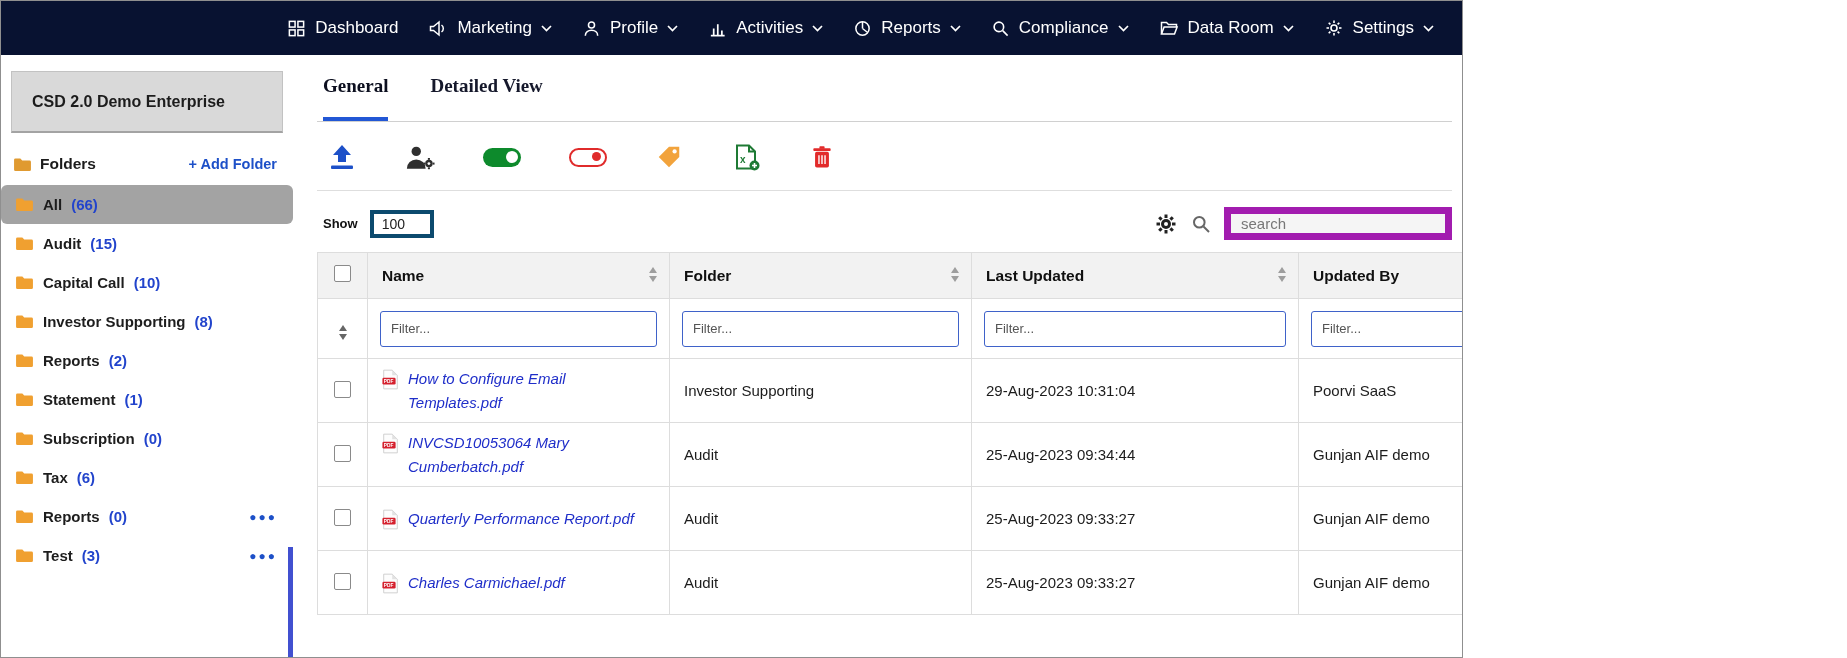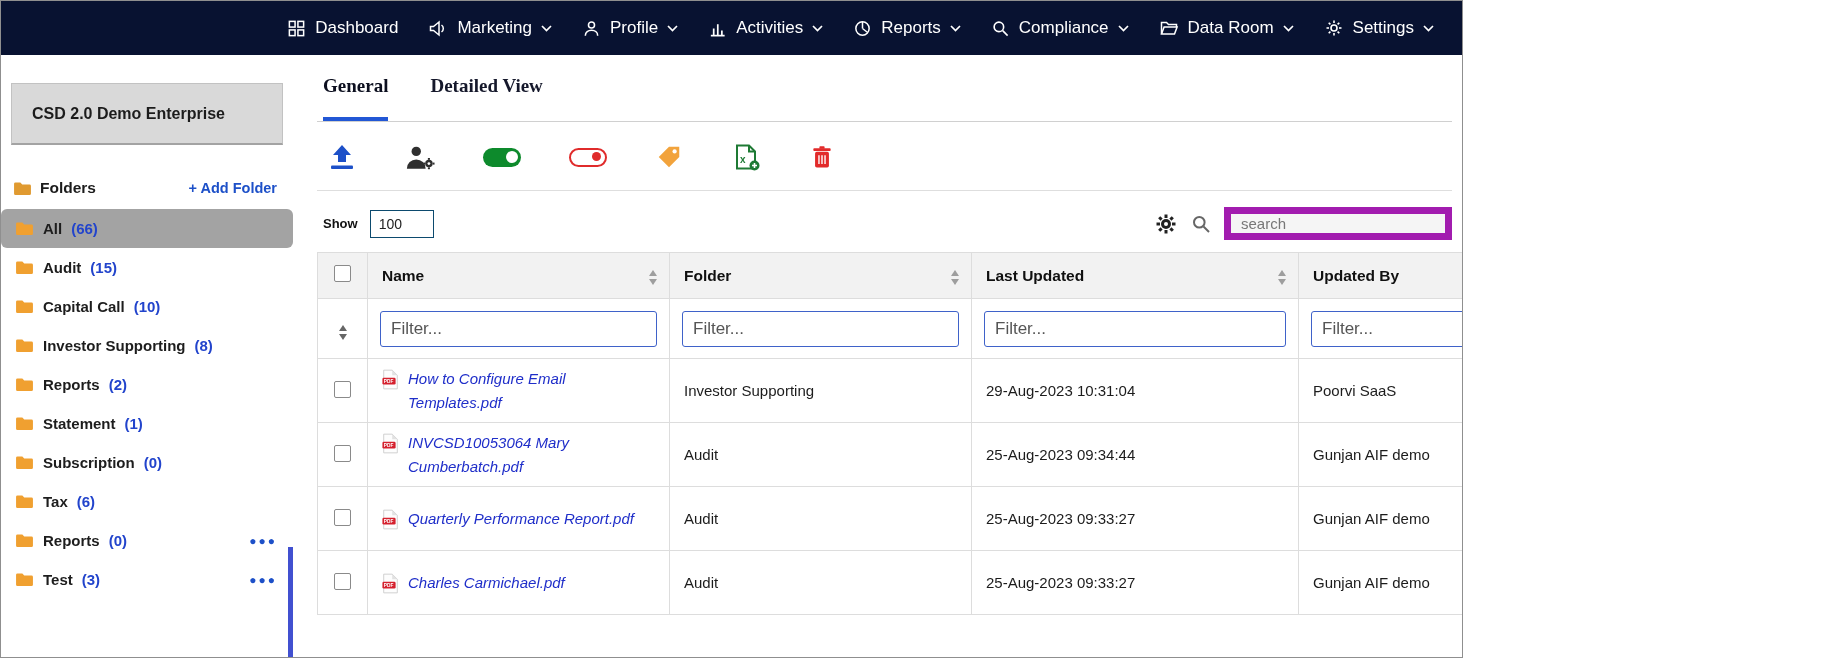--- a/index.html
+++ b/index.html
@@ -11,21 +11,21 @@
   .navbar { height:54px; min-height:54px; background:#081231; display:flex; align-items:center;
             justify-content:flex-end; gap:30px; padding-right:28px; color:#fff; }
   .nav-item { display:flex; align-items:center; gap:9px; font-size:17px; cursor:pointer; white-space:nowrap; }
   .nav-item svg { display:block; }
 
   
   .body { flex:1; display:flex; overflow:hidden; }
 
   
   .sidebar { width:292px; min-width:292px; padding-top:12px; position:relative; }
-  .side-title { margin:16px 10px; background:#d9d9d9; border:1px solid #c2c2c2; border-bottom:2px solid #a3a3a3;
+  .side-title { margin:4px 10px; background:#d9d9d9; border:1px solid #c2c2c2; border-bottom:2px solid #a3a3a3;
                 height:62px; display:flex; align-items:center; padding-left:20px;
                 font-weight:bold; font-size:16px; color:#1c1c1c; }
   .folders-row { display:flex; align-items:center; gap:8px; padding:18px 16px 12px 12px; }
   .folders-label { font-weight:bold; font-size:15.5px; color:#1c1c1c; }
   .add-folder { margin-left:auto; color:#1d50c8; font-size:14.5px; font-weight:600; cursor:pointer; }
   .side-item { display:flex; align-items:center; gap:9px; height:39px; padding-left:14px; font-size:15px; cursor:pointer; }
   .side-item.selected { background:#a3a3a3;border-radius:6px; }
   .side-name { font-weight:600; color:#1d1d1d; }
   .side-count { color:#2244cc; font-weight:700; }
   .side-menu { margin-left:auto; margin-right:16px; color:#1d50c8; font-weight:bold;
@@ -41,42 +41,42 @@
   .toolbar { display:flex; align-items:center; gap:48px; padding:20px 4px 18px 10px; border-bottom:1px solid #dedede; }
   .tool-btn { cursor:pointer; display:flex; align-items:center; }
   .pill { width:38px; height:19px; border-radius:10px; position:relative; display:inline-block; }
   .pill-green { background:#0d8a2c; }
   .pill-green .dot { position:absolute; right:3px; top:3.5px; width:12px; height:12px; border-radius:50%; background:#fff; }
   .pill-red { background:#fff; border:2.5px solid #e02b2b; }
   .pill-red .dot { position:absolute; right:4px; top:2.5px; width:9px; height:9px; border-radius:50%; background:#e02b2b; }
 
   .controls-row { display:flex; align-items:center; gap:12px; padding:16px 0 12px 6px; }
   .show-label { font-weight:bold; font-size:13px; color:#111; }
-  .show-input { width:64px; height:28px; border:1px solid #0c4a6e; padding:0 8px; font-size:14px; color:#222; }
+  .show-input { width:64px; height:28px; border:4px solid #0c4a6e; padding:0 8px; font-size:14px; color:#222; }
   .right-controls { margin-left:auto; display:flex; align-items:center; gap:13px; }
   .search-input { width:228px; height:33px; border:7px solid #a21caf; background:#f5f5f5;
                   padding:0 10px; font-size:15px; color:#333; }
   .search-input::placeholder { color:#777; }
 
   
   table { width:100%; border-collapse:collapse; table-layout:fixed; }
   th, td { border:1px solid #ddd; }
   thead th { background:#f2f2f2; height:46px; font-size:15.5px; color:#101010; text-align:left; padding:0 12px 0 14px; }
-  .th-inner { display:flex; align-items:flex-end; justify-content:space-between; }
+  .th-inner { display:flex; align-items:flex-start; justify-content:space-between; }
   .col-action-h { text-align:center !important; }
   .sort { display:inline-flex; flex-direction:column; gap:3px; }
   .sort i { width:0; height:0; border-left:4.5px solid transparent; border-right:4.5px solid transparent; }
   .sort .up { border-bottom:6px solid #9e9e9e; }
   .sort .down { border-top:6px solid #9e9e9e; }
   .sort.dark .up { border-bottom-color:#666; }
   .sort.dark .down { border-top-color:#666; }
 
   .filter-row td { height:60px; padding:0 12px; background:#fff; }
   .filter-input { width:100%; height:36px; border:1.5px solid #3f62c9; border-radius:3px;
-                  padding:0 10px; font-size:17px; color:#333; background:#fff; }
+                  padding:0 10px; font-size:13px; color:#333; background:#fff; }
   .filter-input::placeholder { color:#555; }
 
   .data-row td { height:64px; font-size:15px; color:#1c1c1c; padding:0 12px 0 14px; background:#fff; vertical-align:middle; }
   .name-cell { display:flex; gap:9px; align-items:flex-start; }
   .name-cell svg { flex:none; margin-top:2px; }
   .file-link { color:#1f2ec9; text-decoration:none; line-height:1.55; cursor:pointer;font-style:italic; }
 
   .col-check { text-align:center; padding:0 !important; }
   .cbx { display:inline-block; width:17px; height:17px; border:1.5px solid #8a8a8a; border-radius:2px; background:#fff; cursor:pointer; }
 

